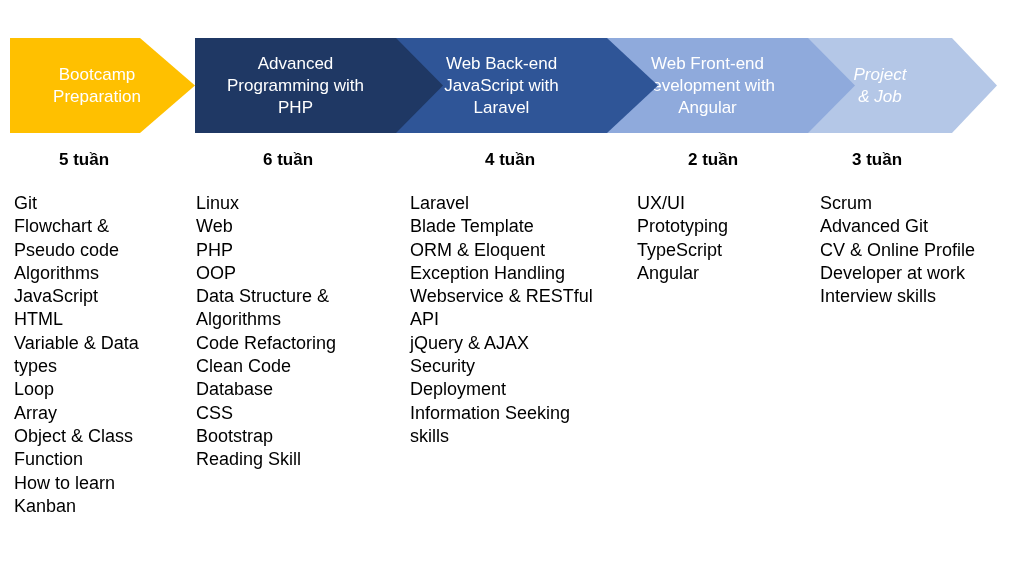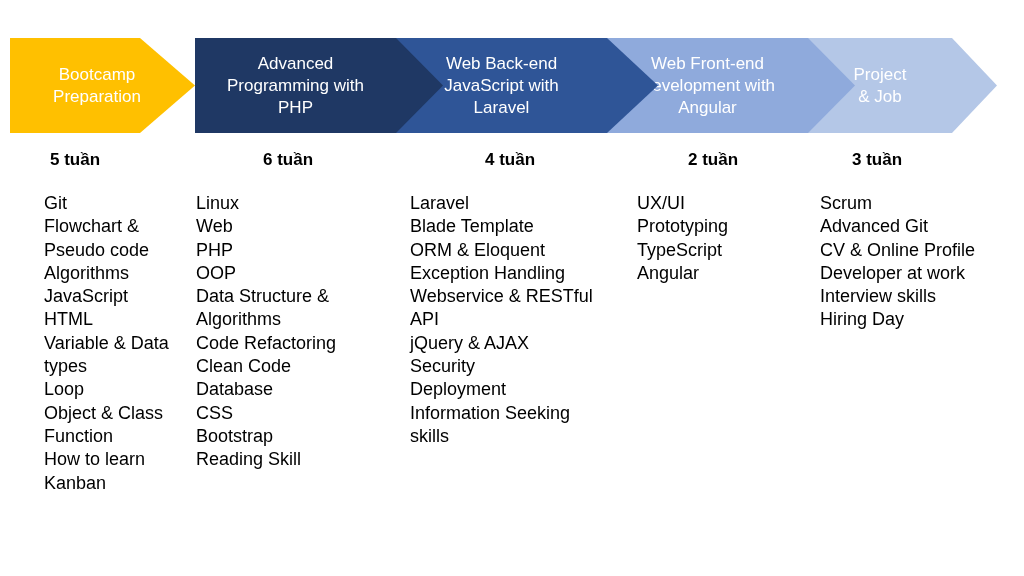--- a/index.html
+++ b/index.html
@@ -34,34 +34,34 @@
 
   .duration {
     position: absolute;
     top: 150px;
     width: 130px;
     text-align: center;
     font-size: 17px;
     font-weight: bold;
     color: #000000;
   }
-  .phase0 .duration { left: 10px;  }
+  .phase0 .duration { left: 19px;  }
   .phase1 .duration { left: 223px; }
   .phase2 .duration { left: 445px; }
   .phase3 .duration { left: 648px; }
   .phase4 .duration { left: 812px; }
 
   .topics {
     position: absolute;
     top: 192px;
     font-size: 18px;
     line-height: 23.3px;
     color: #000000;
   }
-  .phase0 .topics { left: 14px;  width: 180px; margin-left: 30px; }
+  .phase0 .topics { left: 14px;  width: 180px; }
   .phase1 .topics { left: 196px; width: 215px; }
   .phase2 .topics { left: 410px; width: 222px; }
   .phase3 .topics { left: 637px; width: 190px; }
   .phase4 .topics { left: 820px; width: 204px; }
 
   .topic { white-space: pre-line; }
 </style>
 </head>
 <body>
 
@@ -74,20 +74,21 @@
     <div class="topics">
         <div class="topic">Git</div>
         <div class="topic">Flowchart &amp;
 Pseudo code</div>
         <div class="topic">Algorithms</div>
         <div class="topic">JavaScript</div>
         <div class="topic">HTML</div>
         <div class="topic">Variable &amp; Data
 types</div>
         <div class="topic">Loop</div>
+        <div class="topic">Array</div>
         <div class="topic">Object &amp; Class</div>
         <div class="topic">Function</div>
         <div class="topic">How to learn</div>
         <div class="topic">Kanban</div>
       </div>
   </div>
 
   <div class="phase phase1">
     <div class="arrow" style="background: rgb(31, 56, 100);">Advanced
 Programming with
@@ -136,26 +137,25 @@
     <div class="duration">2 tuần</div>
     <div class="topics">
         <div class="topic">UX/UI</div>
         <div class="topic">Prototyping</div>
         <div class="topic">TypeScript</div>
         <div class="topic">Angular</div>
       </div>
   </div>
 
   <div class="phase phase4">
-    <div class="arrow" style="background: rgb(180, 199, 231);">Project
+    <div class="arrow" style="background: rgb(180, 199, 231); font-style: italic;">Project
 &amp; Job</div>
     <div class="duration">3 tuần</div>
     <div class="topics">
         <div class="topic">Scrum</div>
         <div class="topic">Advanced Git</div>
         <div class="topic">CV &amp; Online Profile</div>
         <div class="topic">Developer at work</div>
         <div class="topic">Interview skills</div>
-        <div class="topic">Hiring Day</div>
       </div>
   </div>
 
 </div>
 
 </body></html>

